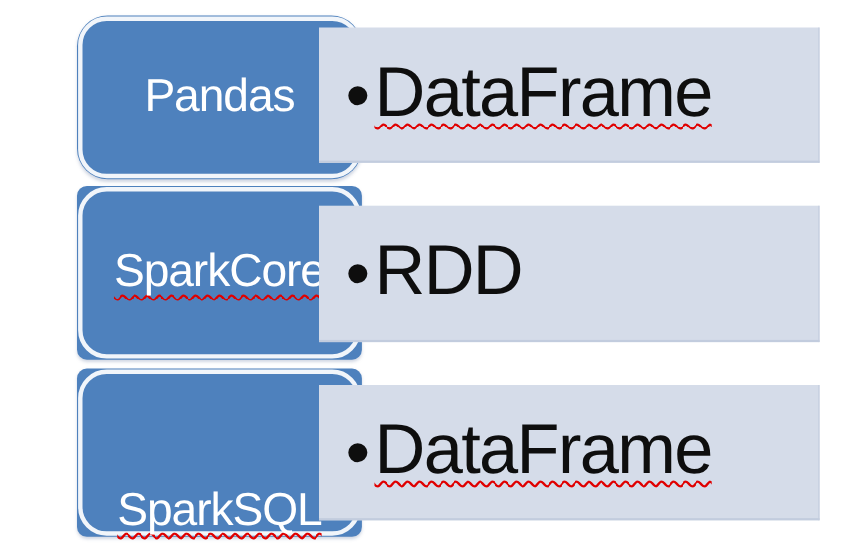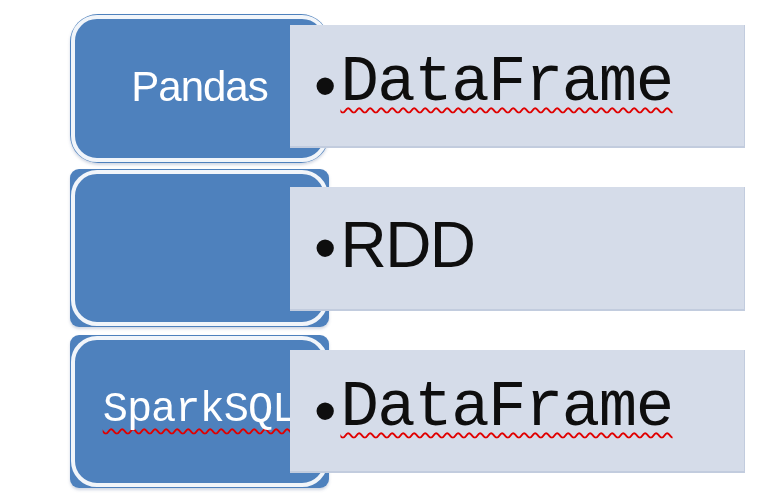--- a/index.html
+++ b/index.html
@@ -30,21 +30,21 @@
     width: 259px;
     background: var(--box-blue);
     display: flex;
     align-items: center;
     justify-content: center;
     box-shadow: 0 2px 3px rgba(100, 120, 160, 0.30);
     margin-left: 42px;
   }
   .row1 .box { top: 14px;  height: 149px; border-radius: 28px; }
   .row2 .box { top: 169px; height: 158px; border-radius: 9px; }
-  .row3 .box { top: 335px; height: 153px; border-radius: 9px; }
+  .row3 .box { top: 335px; height: 153px; border-radius: 9px; align-items: flex-end; }
 
   .arcs {
     position: absolute;
     inset: 1px;
     border: 4px solid rgba(255, 255, 255, 0.92);
     border-radius: 26px;
     filter: blur(0.6px);
     pointer-events: none;
   }
 
@@ -90,21 +90,20 @@
   }
 
   
   .misspelled {
     text-decoration-line: underline;
     text-decoration-style: wavy;
     text-decoration-color: var(--squiggle);
     text-decoration-thickness: 1.5px;
     text-underline-offset: 7px;
     text-decoration-skip-ink: none;
-    font-family: Liberation Mono, monospace;
   }
 </style>
 </head>
 <body>
 
 <div class="canvas">
 
   <div class="row row1">
     <div class="box">
       <span class="arcs"></span>
@@ -112,20 +111,21 @@
     </div>
     <div class="bar">
       <span class="bullet">•</span>
       <span class="item-label misspelled">DataFrame</span>
     </div>
   </div>
 
   <div class="row row2">
     <div class="box">
       <span class="arcs"></span>
+      <span class="box-label misspelled">SparkCore</span>
     </div>
     <div class="bar">
       <span class="bullet">•</span>
       <span class="item-label">RDD</span>
     </div>
   </div>
 
   <div class="row row3">
     <div class="box">
       <span class="arcs"></span>

